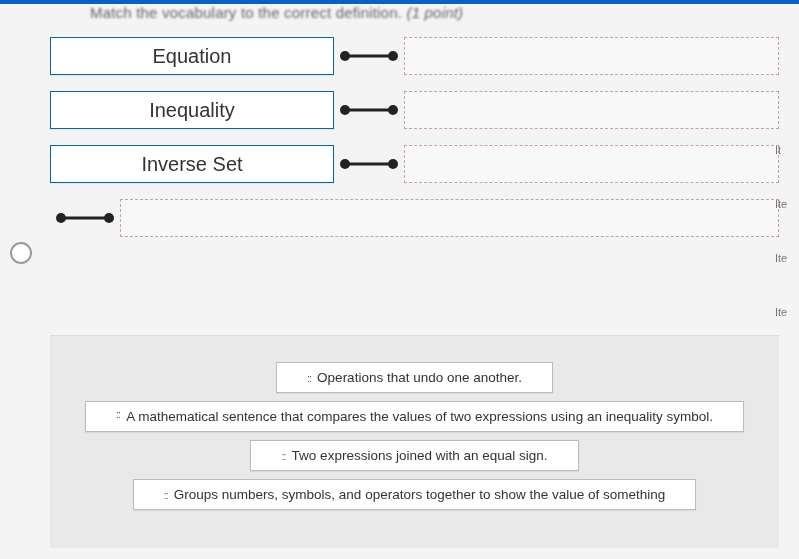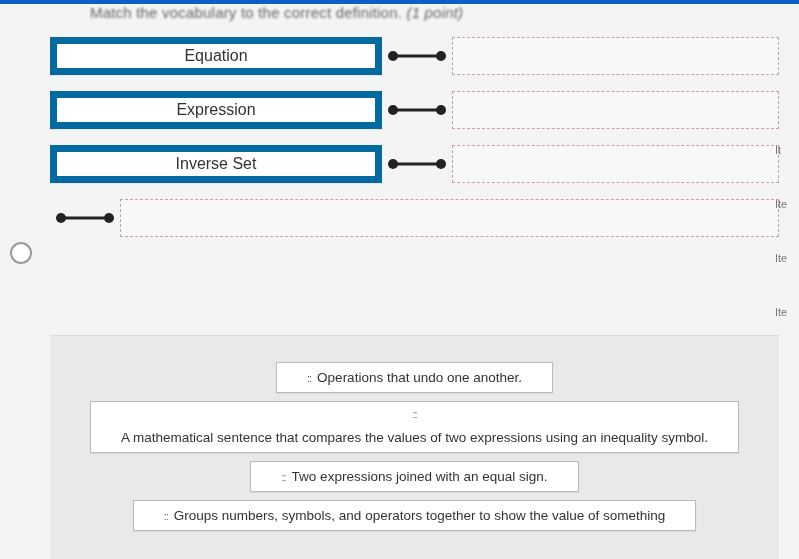--- a/index.html
+++ b/index.html
@@ -25,28 +25,28 @@
 
   .match-area { position: relative; height: 280px; }
   .match-row {
     position: absolute;
     left: 0; right: 0;
     height: 42px;
     display: flex;
     align-items: center;
   }
   .term-box {
-    width: 332px;
+    width: 284px;
     height: 38px;
-    border: 7px solid #0369a1;
+    border: 1px solid #0369a1;
     background: #fff;
     display: flex;
     align-items: center;
     justify-content: center;
-    font-size: 16px;
+    font-size: 20px;
     color: #333;
     box-shadow: 0 1px 1px rgba(0,0,0,.05);
   }
   .connector {
     width: 70px;
     display: flex;
     align-items: center;
     justify-content: center;
     flex-shrink: 0;
   }
@@ -79,21 +79,21 @@
   }
   .grip {
     display: inline-block;
     font-size: 11px;
     color: #666;
     letter-spacing: -1px;
   }
   .grip::before { content: "::"; }
   .stacked .grip-top { display:block; text-align:center; font-size:11px; color:#666; letter-spacing:-1px; margin-bottom:4px; }
   .stacked .grip-top::before { content:"::"; }
-  .stacked { flex-direction: column; align-items: center; padding-top:6px; }
+  .stacked { align-items: center; padding-top:6px; }
 
   .side-items {
     position: absolute;
     right: 0;
     top: 70px;
     width: 24px;
     font-size: 11px;
     color: #777;
     text-align: left;
     filter: blur(.6px);
@@ -134,21 +134,21 @@
           <line x1="6" y1="5" x2="54" y2="5" stroke="#222" stroke-width="3"></line>
           <circle cx="6" cy="5" r="5" fill="#222"></circle>
           <circle cx="54" cy="5" r="5" fill="#222"></circle>
         </svg>
       </div>
       <div class="dropzone"></div>
     </div>
 
     <div class="match-row" style="top:54px">
       <div class="term-box">
-        <span>Expression</span>
+        <span>Inequality</span>
       </div>
       <div class="connector">
         <svg width="60" height="10">
           <line x1="6" y1="5" x2="54" y2="5" stroke="#222" stroke-width="3"></line>
           <circle cx="6" cy="5" r="5" fill="#222"></circle>
           <circle cx="54" cy="5" r="5" fill="#222"></circle>
         </svg>
       </div>
       <div class="dropzone"></div>
     </div>

